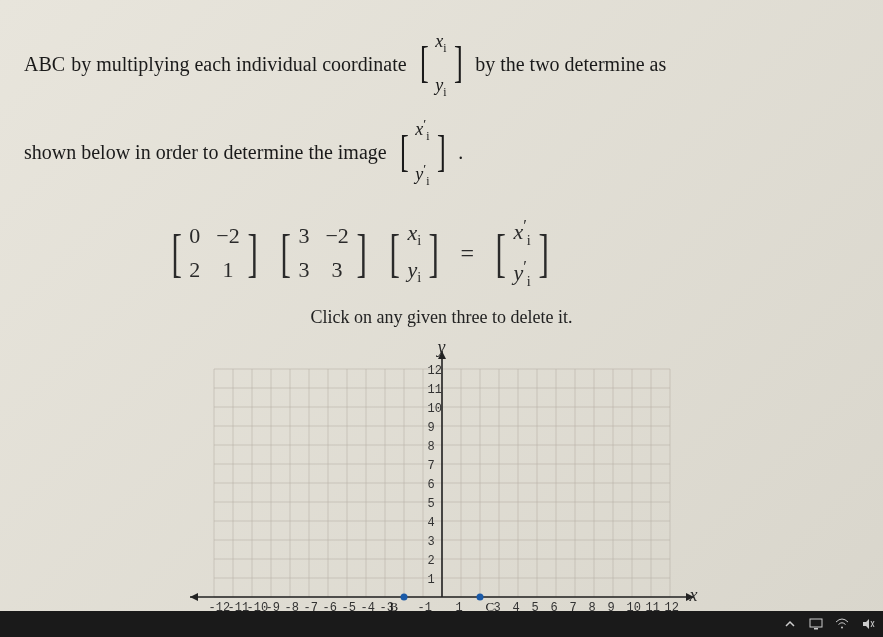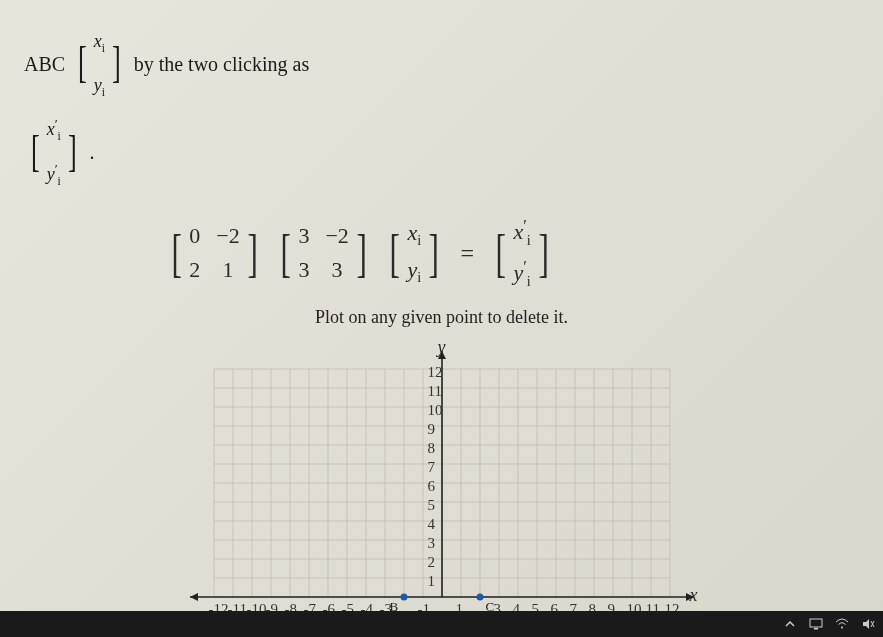--- a/index.html
+++ b/index.html
@@ -74,23 +74,23 @@
     }
     svg.grid { position: absolute; top: 0; left: 0; }
     .axis-label {
       position: absolute;
       font-style: italic;
       font-family: 'Times New Roman', serif;
       font-size: 18px;
     }
     .tick-label {
       position: absolute;
-      font-size: 15px;
+      font-size: 12px;
       color: #333;
-      font-family: Liberation Serif, serif;
+      font-family: Liberation Mono, monospace;
     }
     .point-label {
       position: absolute;
       font-size: 13px;
       color: #222;
       font-family: 'Times New Roman', serif;
     }
     .taskbar {
       position: absolute;
       bottom: 0; left: 0; right: 0;
@@ -109,31 +109,33 @@
     }
     .sub { font-size: 0.65em; vertical-align: sub; font-style: italic; }
     .prime { font-size: 0.75em; vertical-align: super; }
   </style>
 </head>
 <body>
 
 <div class="problem-text">
   <div class="inline-row">
       <span style="">ABC</span>
+      <span> by multiplying each individual coordinate </span>
     <span class="matrix">
       <span class="bracket-l">[</span>
       <span class="matrix-cells one-col">
         <span><span class="var">x</span><span class="sub">i</span></span>
         <span><span class="var">y</span><span class="sub">i</span></span>
       </span>
       <span class="bracket-r">]</span>
     </span>
-    <span> by the two clicking as</span>
+    <span> by the two determine as</span>
   </div>
   <div class="inline-row">
+    <span>shown below in order to determine the image </span>
     <span class="matrix">
       <span class="bracket-l">[</span>
       <span class="matrix-cells one-col">
         <span><span class="var">x</span><span class="prime">′</span><span class="sub">i</span></span>
         <span><span class="var">y</span><span class="prime">′</span><span class="sub">i</span></span>
       </span>
       <span class="bracket-r">]</span>
     </span>
     <span> .</span>
   </div>
@@ -173,21 +175,21 @@
     <span class="bracket-l">[</span>
     <span class="matrix-cells one-col">
       <span><span class="var">x</span><span class="prime">′</span><span class="sub">i</span></span>
       <span><span class="var">y</span><span class="prime">′</span><span class="sub">i</span></span>
     </span>
     <span class="bracket-r">]</span>
   </span>
 </div>
 
 <div class="instructions">
-  <div>Plot on any given point to delete it.</div>
+  <div>Click on any given three to delete it.</div>
 </div>
 
 <div class="graph-wrap">
   <svg class="grid" width="520" height="280">
       <line x1="32" y1="30" x2="32" y2="258" stroke="#b8b4a8" stroke-width="0.6"></line>
       <line x1="51" y1="30" x2="51" y2="258" stroke="#b8b4a8" stroke-width="0.6"></line>
       <line x1="70" y1="30" x2="70" y2="258" stroke="#b8b4a8" stroke-width="0.6"></line>
       <line x1="89" y1="30" x2="89" y2="258" stroke="#b8b4a8" stroke-width="0.6"></line>
       <line x1="108" y1="30" x2="108" y2="258" stroke="#b8b4a8" stroke-width="0.6"></line>
       <line x1="127" y1="30" x2="127" y2="258" stroke="#b8b4a8" stroke-width="0.6"></line>

